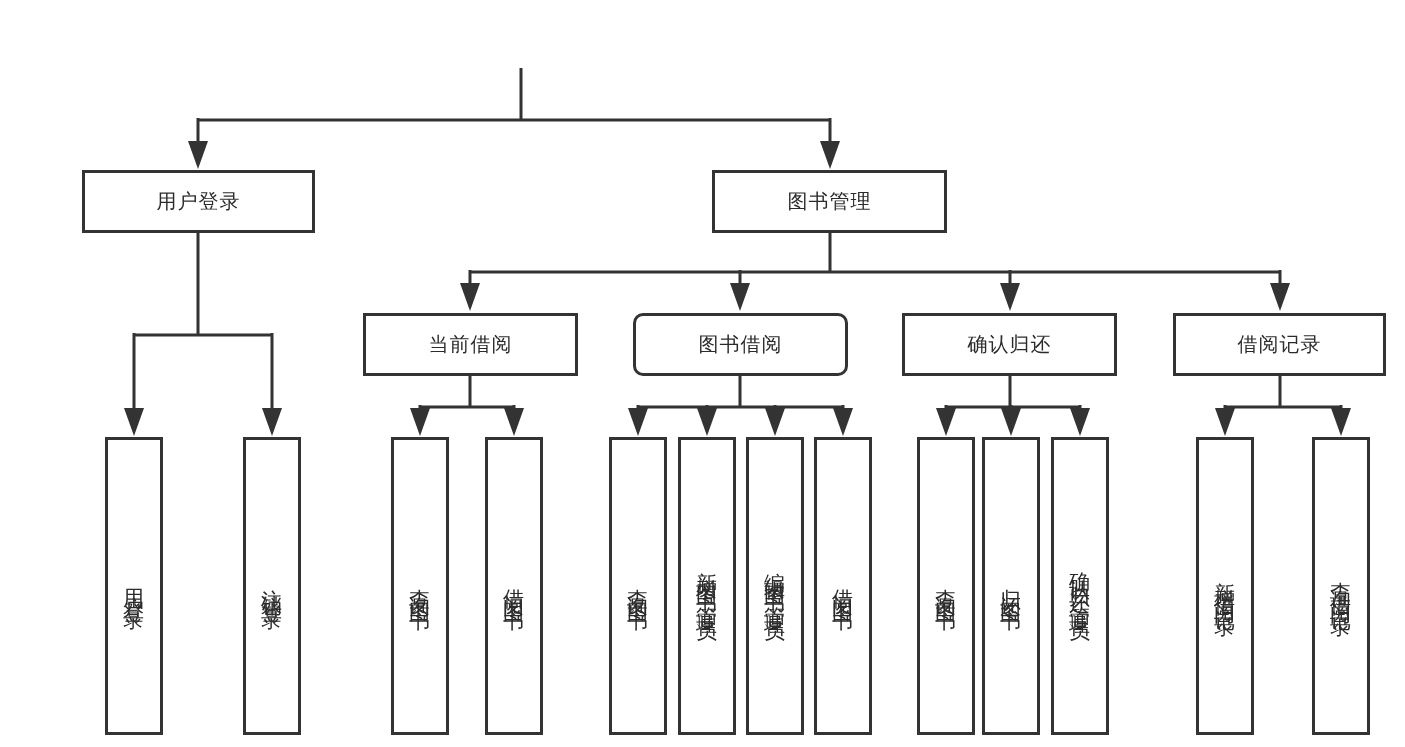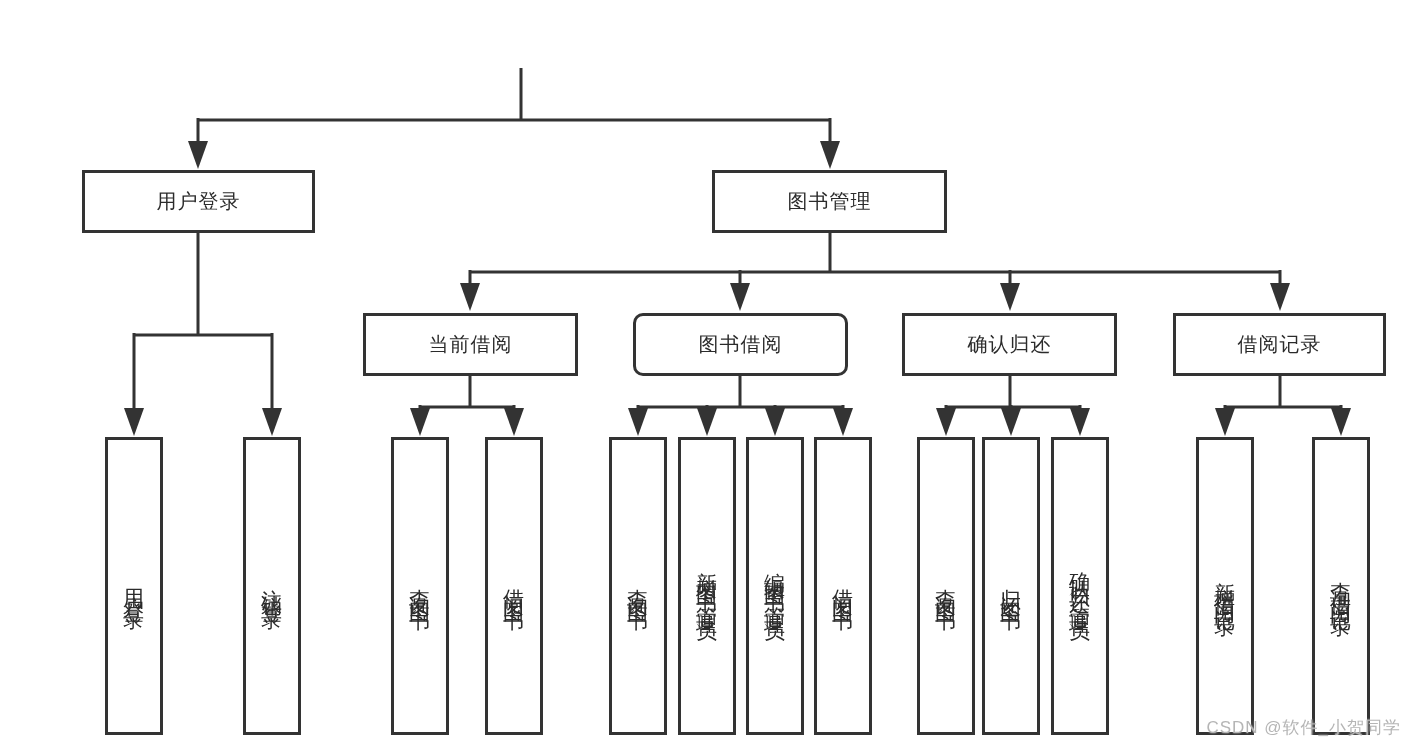--- a/index.html
+++ b/index.html
@@ -182,15 +182,14 @@
   <div class="node leaf l11">
     <span>确认归还（管理员）</span>
   </div>
   <div class="node leaf l12">
     <span>新增借阅记录</span>
   </div>
   <div class="node leaf l13">
     <span>查询借阅记录</span>
   </div>
 
-  <div class="watermark">CSDN @软件_小贺同学</div>
 
 </div>
 
 </body></html>

